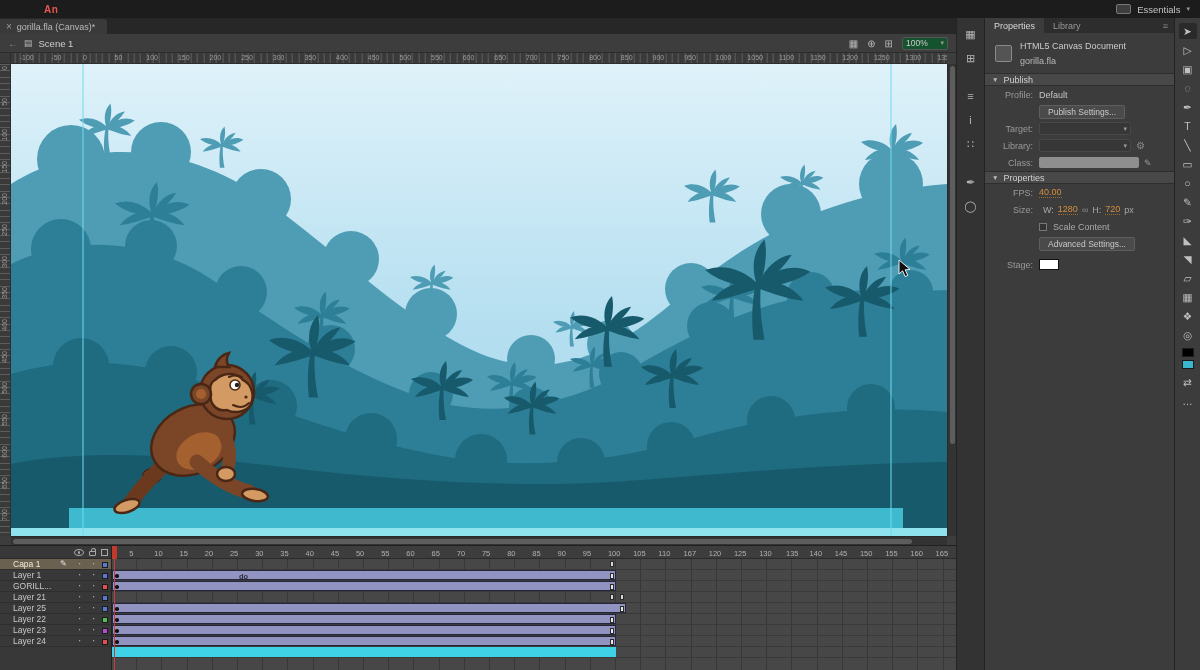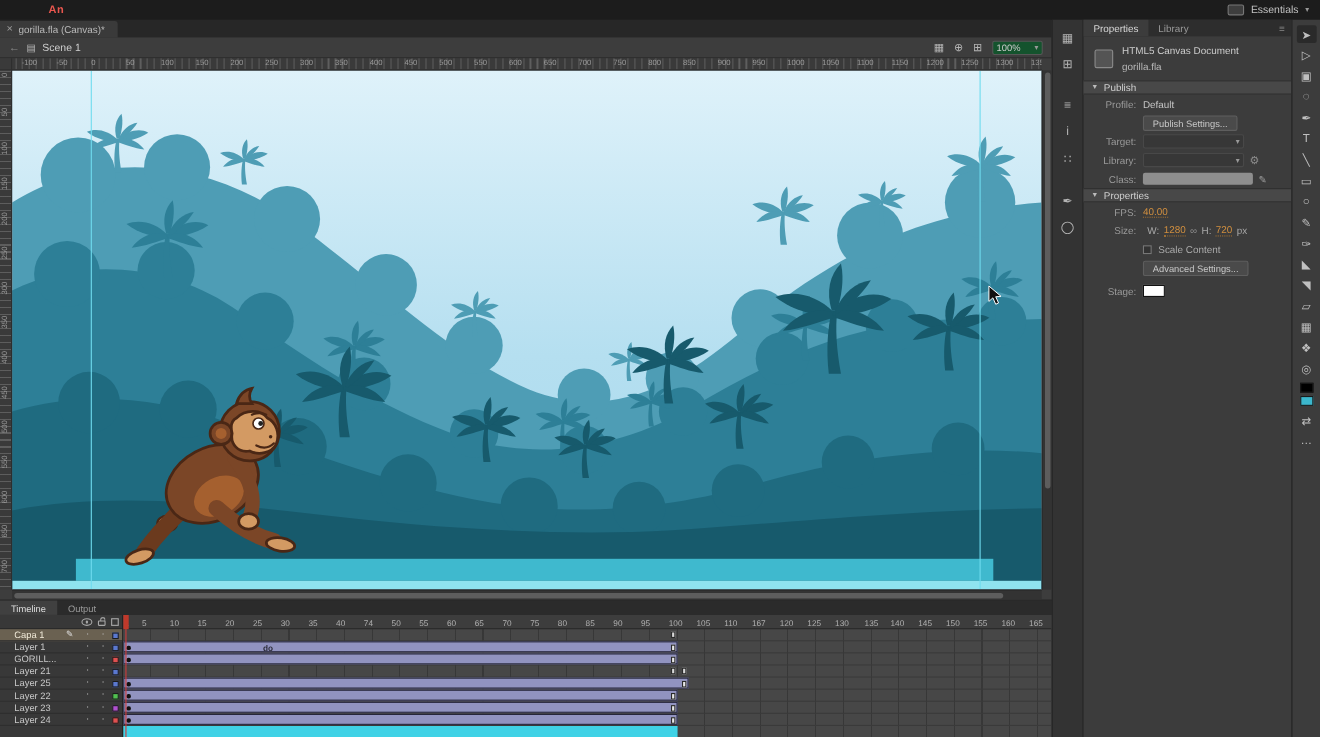--- a/index.html
+++ b/index.html
@@ -331,24 +331,20 @@
 
       <div class="v-scroll">
           <div class="thumb"></div>
         </div>
       <div class="h-scroll">
           <div class="thumb"></div>
         </div>
     </div>
 
     <div class="timeline">
-      <div class="tl-tabs">
-        <div class="tl-tab active">Timeline</div>
-        <div class="tl-tab">Output</div>
-      </div>
       <div class="tl-body">
         <div class="tl-left">
           <div class="tl-left-head">
             <span class="hicon eye"></span>
             <span class="hicon lck"></span>
             <span class="hicon osq"></span>
           </div>
           <div id="layernames">
               <div class="lrow sel">
                 <span class="lname">Capa 1</span>
@@ -405,21 +401,21 @@
           <div class="tl-ruler" id="tlruler">
               <span class="fnum" style="left: 1px;">1</span>
               <span class="fnum" style="left: 17.16px;">5</span>
               <span class="fnum" style="left: 42.36px;">10</span>
               <span class="fnum" style="left: 67.56px;">15</span>
               <span class="fnum" style="left: 92.76px;">20</span>
               <span class="fnum" style="left: 117.96px;">25</span>
               <span class="fnum" style="left: 143.16px;">30</span>
               <span class="fnum" style="left: 168.36px;">35</span>
               <span class="fnum" style="left: 193.56px;">40</span>
-              <span class="fnum" style="left: 218.76px;">74</span>
+              <span class="fnum" style="left: 218.76px;">45</span>
               <span class="fnum" style="left: 243.96px;">50</span>
               <span class="fnum" style="left: 269.16px;">55</span>
               <span class="fnum" style="left: 294.36px;">60</span>
               <span class="fnum" style="left: 319.56px;">65</span>
               <span class="fnum" style="left: 344.76px;">70</span>
               <span class="fnum" style="left: 369.96px;">75</span>
               <span class="fnum" style="left: 395.16px;">80</span>
               <span class="fnum" style="left: 420.36px;">85</span>
               <span class="fnum" style="left: 445.56px;">90</span>
               <span class="fnum" style="left: 470.76px;">95</span>

